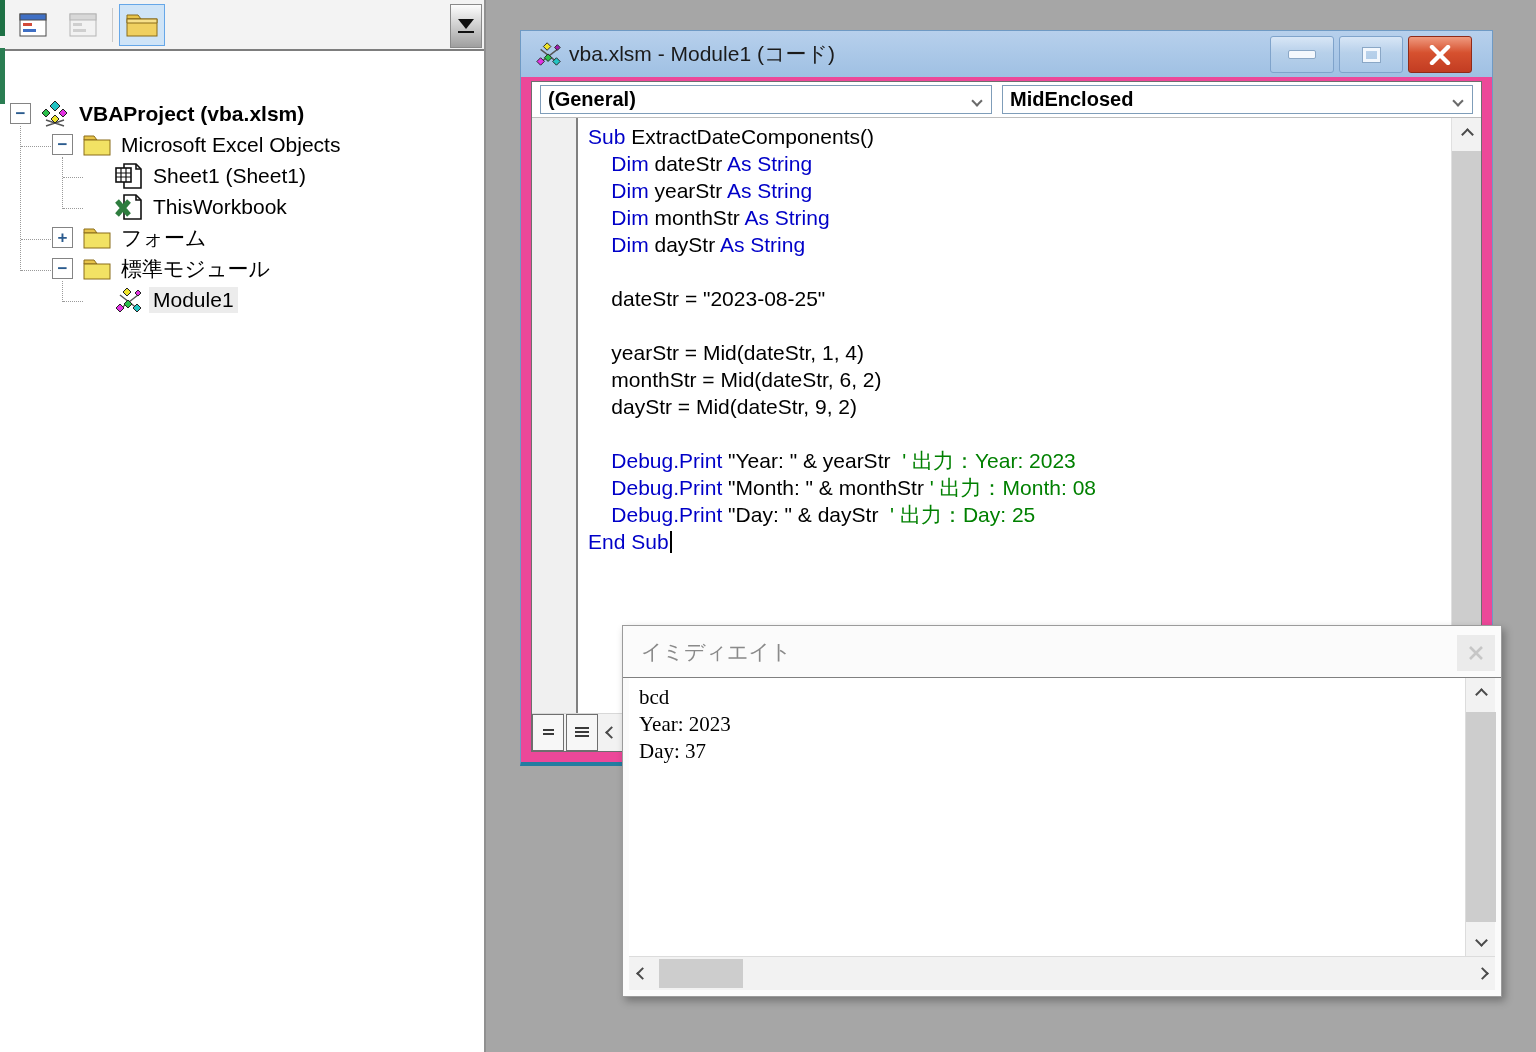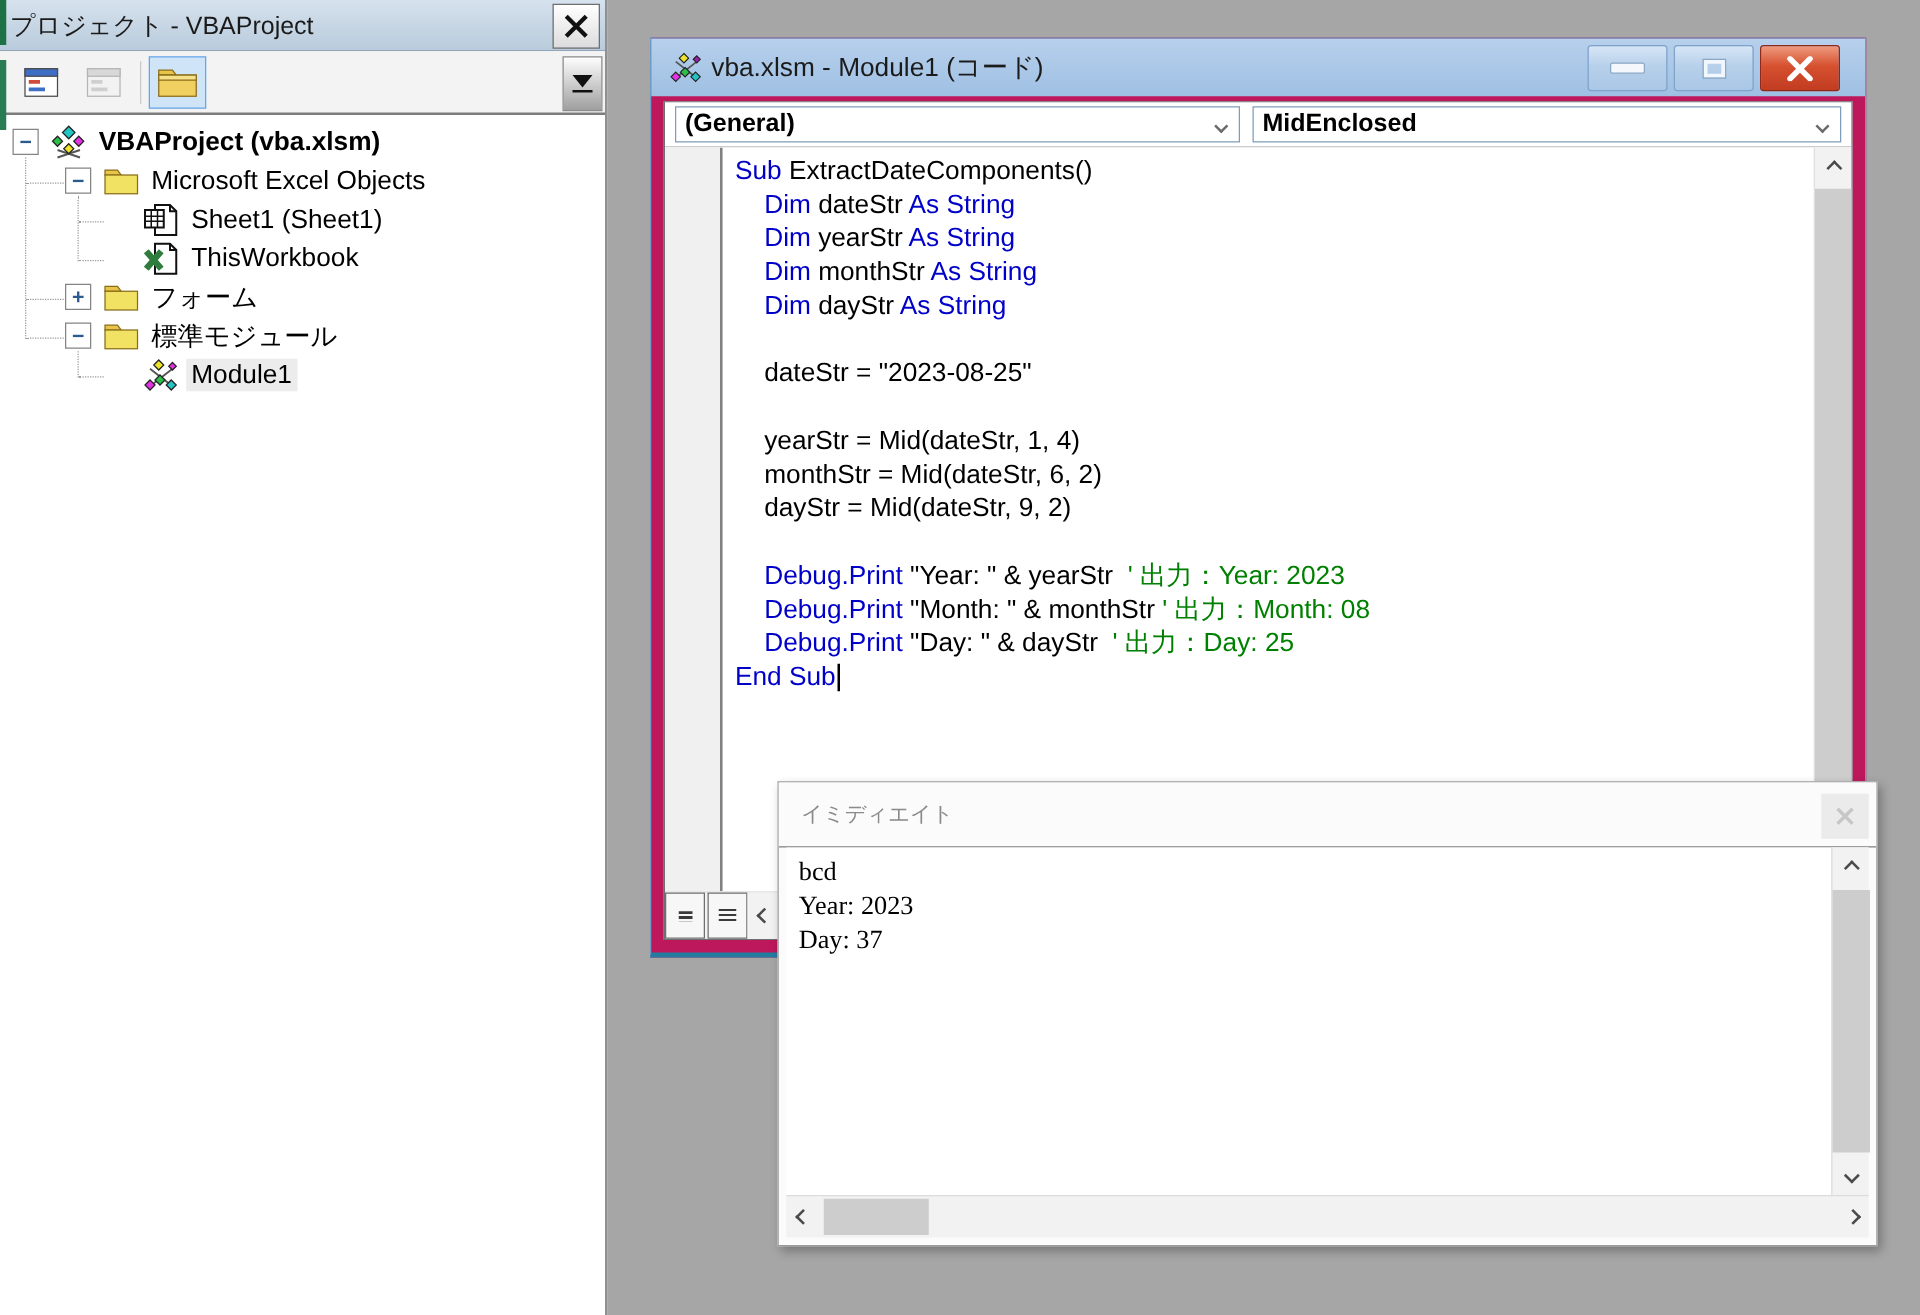--- a/index.html
+++ b/index.html
@@ -33,21 +33,21 @@
   .ind0 .expand{left:10px}
   .ind1 .expand{left:52px}
   .ind0{padding-left:40px}
   .ind1{padding-left:82px}
   .ind2{padding-left:114px}
   .ticon{margin-right:5px;flex:0 0 auto}
   .vline{position:absolute;border-left:1px dotted #9a9a9a}
   .hstub{position:absolute;border-top:1px dotted #9a9a9a}
 
   
-  .vbe-window{position:absolute;left:520px;top:30px;width:973px;height:736px;background:#be185d;border:1px solid #6f9ac4;border-bottom:4px solid #237da0;z-index:10}
+  .vbe-window{position:absolute;left:520px;top:30px;width:973px;height:736px;background:#ec4899;border:1px solid #6f9ac4;border-bottom:4px solid #237da0;z-index:10}
   .cw-titlebar{position:relative;height:46px;background:linear-gradient(#b7d0ec,#9fc0e3);display:flex;align-items:center;padding-left:14px}
   .cw-title{font-size:21px;color:#1b1b1b;margin-left:6px}
   .cw-btns{position:absolute;right:20px;top:5px;display:flex;gap:5px}
   .cw-btn{width:64px;height:37px;border-radius:3px;display:flex;align-items:center;justify-content:center;cursor:pointer}
   .cw-btn.blue{background:linear-gradient(#d8e6f6,#b7d0ea 45%,#a9c7e6);border:1px solid #7fa3cb}
   .cw-btn.red{background:linear-gradient(#ef9a7f,#d6512f 45%,#c23c22);border:1px solid #8f2a18}
   .min-glyph{width:28px;height:9px;background:#f4f8fd;border:1px solid #8aa7c6;border-radius:2px}
   .restore-glyph{width:17px;height:14px;border:3px solid #f2f7fd;outline:1px solid #8aa7c6;background:transparent}
 
   .cw-client{position:absolute;left:10px;right:10px;top:50px;bottom:10px;background:#fff;border:1px solid #6e6e6e;display:flex;flex-direction:column}
@@ -81,48 +81,40 @@
   .chev{display:inline-block;width:9px;height:9px;border-right:2px solid #4a4a4a;border-bottom:2px solid #4a4a4a}
   .chev.up{transform:rotate(-135deg)}
   .chev.down{transform:rotate(45deg)}
   .chev.left{transform:rotate(135deg)}
   .chev.right{transform:rotate(-45deg)}
   .chev.thin{border-color:#6a6a6a;border-width:2px;width:8px;height:8px}
 
   
   .imm-window{position:absolute;left:622px;top:625px;width:880px;height:372px;background:#fbfbfb;border:1px solid #9b9b9b;box-shadow:3px 4px 8px rgba(0,0,0,.3);z-index:20}
   .imm-titlebar{position:relative;height:52px;background:#fbfbfb;display:flex;align-items:center;padding-left:18px;border-bottom:1px solid #808080}
-  .imm-title{font-size:17px;color:#8a8a8a}
+  .imm-title{font-size:21px;color:#8a8a8a}
   .imm-close{position:absolute;right:6px;top:9px;width:38px;height:36px;background:#ebebeb;display:flex;align-items:center;justify-content:center;cursor:pointer}
   .imm-client{position:absolute;left:6px;right:6px;top:52px;bottom:6px;background:#fff}
   .imm-text{position:absolute;left:10px;top:6px;right:40px;font-family:Liberation Serif, serif;font-size:21px;line-height:27px;white-space:pre;color:#000}
   .imm-vscroll{position:absolute;right:0;top:0;bottom:34px;width:30px;background:#f2f2f2;border-left:1px solid #dcdcdc}
   .imm-vscroll .arrow{position:absolute;left:0;width:30px;height:32px;display:flex;align-items:center;justify-content:center}
   .imm-vscroll .thumb{position:absolute;left:0;width:30px;top:34px;height:210px;background:#cdcdcd}
   .imm-hscroll{position:absolute;left:0;right:0;bottom:0;height:34px;background:#f2f2f2;border-top:1px solid #dcdcdc}
   .imm-hscroll .arrow{position:absolute;top:0;bottom:0;width:26px;display:flex;align-items:center;justify-content:center}
   .imm-hscroll .thumb{position:absolute;top:2px;bottom:2px;left:30px;width:84px;background:#cdcdcd}
 </style>
 </head>
 <body>
 
 <div id="app">
 
   <div class="excel-strip" style="top:0;height:36px"></div>
   <div class="excel-strip" style="top:48px;height:56px;background:#2a7d52"></div>
 
   <div class="project-panel">
-    <div class="pp-header">
-      <span class="pp-title">プロジェクト - VBAProject</span>
-      <div class="pp-close">
-        <svg width="22" height="22" viewBox="0 0 22 22">
-            <path d="M3 3 L19 19 M19 3 L3 19" stroke="#101010" stroke-width="3.4" fill="none"></path>
-          </svg>
-      </div>
-    </div>
 
     <div class="pp-toolbar">
       <div class="tool-btn">
         <svg width="30" height="26" viewBox="0 0 30 26">
           <rect x="2" y="2" width="26" height="22" fill="#fff" stroke="#4a4a4a"></rect>
           <rect x="2" y="2" width="26" height="6" fill="#3f6fc4" stroke="#4a4a4a"></rect>
           <rect x="5" y="11" width="9" height="3" fill="#d24a3a"></rect>
           <rect x="5" y="17" width="13" height="3" fill="#3f6fc4"></rect>
         </svg>
       </div>

